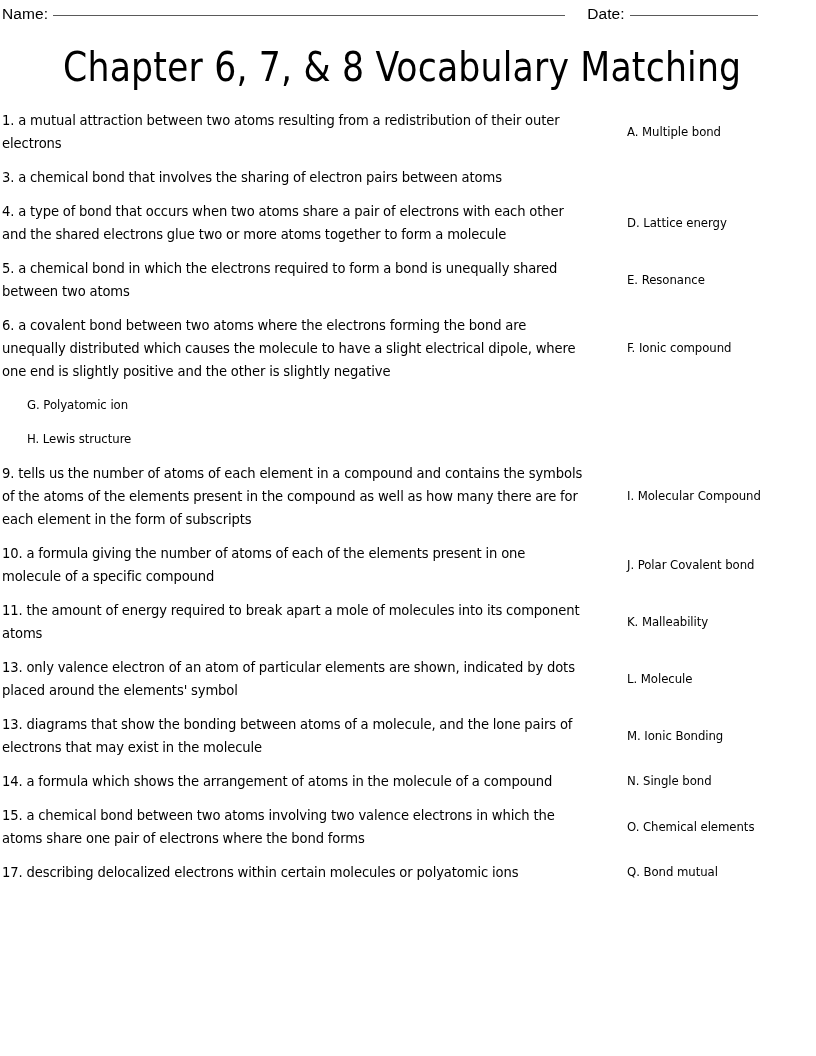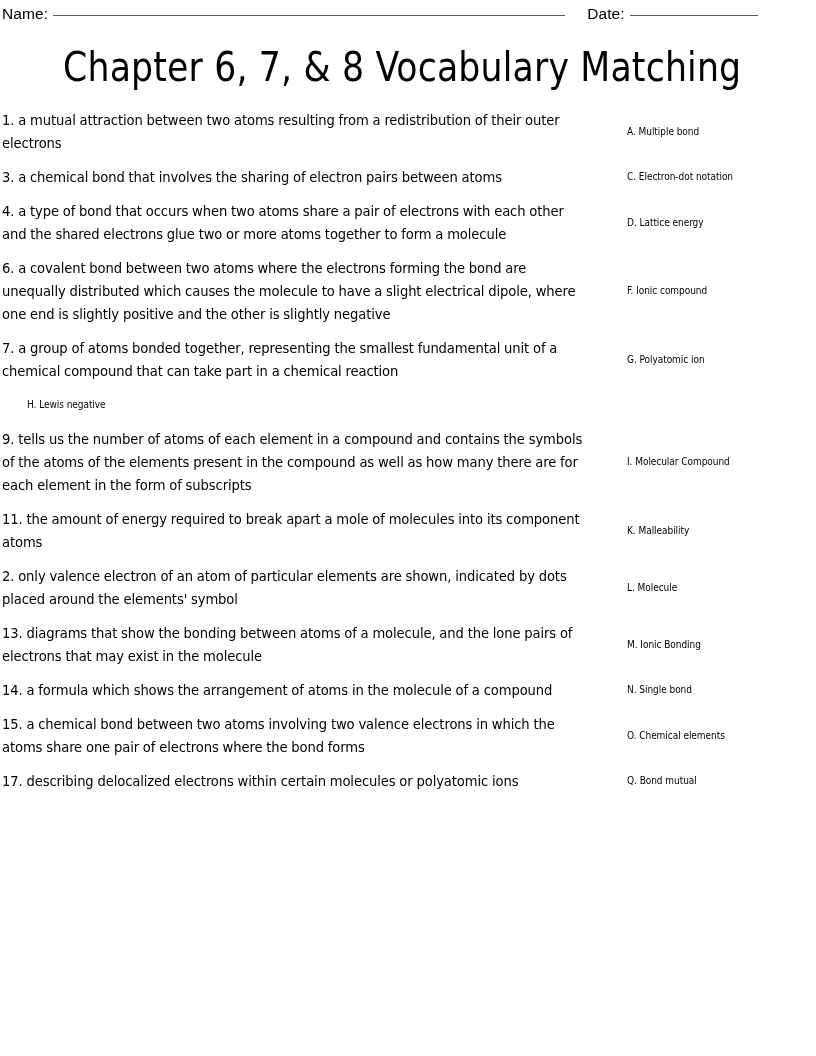--- a/index.html
+++ b/index.html
@@ -98,21 +98,21 @@
     font-size: 14.6px;
     line-height: 23px;
     letter-spacing: -0.1px;
     transform: scaleX(0.975);
     transform-origin: left center;
     word-spacing: -0.2px;
   }
 
   .a-text {
     font-family: "DejaVu Sans Condensed", "Liberation Sans Narrow", "Liberation Sans", sans-serif;
-    font-size: 10px;
+    font-size: 13px;
     line-height: 23px;
     letter-spacing: -0.05px;
     white-space: nowrap;
     transform: scaleX(0.98);
     transform-origin: left center;
     margin-top: 38px;
   }
 </style>
 </head>
 <body>
@@ -129,47 +129,53 @@
 
   <div class="title">Chapter 6, 7, &amp; 8 Vocabulary Matching</div>
 
   <div class="matching-list">
       <div class="match-row">
         <div class="q-cell"><span class="q-text">1. a mutual attraction between two atoms resulting from a redistribution of their outer electrons</span></div>
         <div class="a-cell"><span class="a-text">A. Multiple bond</span></div>
       </div>
       <div class="match-row">
         <div class="q-cell"><span class="q-text">3. a chemical bond that involves the sharing of electron pairs between atoms</span></div>
-        <div class="a-cell"><span class="a-text">C. Electron-dot notation</span></div>
       </div>
       <div class="match-row">
         <div class="q-cell"><span class="q-text">4. a type of bond that occurs when two atoms share a pair of electrons with each other and the shared electrons glue two or more atoms together to form a molecule</span></div>
         <div class="a-cell"><span class="a-text">D. Lattice energy</span></div>
       </div>
       <div class="match-row">
+        <div class="q-cell"><span class="q-text">5. a chemical bond in which the electrons required to form a bond is unequally shared between two atoms</span></div>
+        <div class="a-cell"><span class="a-text">E. Resonance</span></div>
+      </div>
+      <div class="match-row">
         <div class="q-cell"><span class="q-text">6. a covalent bond between two atoms where the electrons forming the bond are unequally distributed which causes the molecule to have a slight electrical dipole, where one end is slightly positive and the other is slightly negative</span></div>
         <div class="a-cell"><span class="a-text">F. Ionic compound</span></div>
       </div>
       <div class="match-row">
-        <div class="q-cell"><span class="q-text">7. a group of atoms bonded together, representing the smallest fundamental unit of a chemical compound that can take part in a chemical reaction</span></div>
         <div class="a-cell"><span class="a-text">G. Polyatomic ion</span></div>
       </div>
       <div class="match-row">
-        <div class="a-cell"><span class="a-text">H. Lewis negative</span></div>
+        <div class="a-cell"><span class="a-text">H. Lewis structure</span></div>
       </div>
       <div class="match-row">
         <div class="q-cell"><span class="q-text">9. tells us the number of atoms of each element in a compound and contains the symbols of the atoms of the elements present in the compound as well as how many there are for each element in the form of subscripts</span></div>
         <div class="a-cell"><span class="a-text">I. Molecular Compound</span></div>
       </div>
       <div class="match-row">
+        <div class="q-cell"><span class="q-text">10. a formula giving the number of atoms of each of the elements present in one molecule of a specific compound</span></div>
+        <div class="a-cell"><span class="a-text">J. Polar Covalent bond</span></div>
+      </div>
+      <div class="match-row">
         <div class="q-cell"><span class="q-text">11. the amount of energy required to break apart a mole of molecules into its component atoms</span></div>
         <div class="a-cell"><span class="a-text">K. Malleability</span></div>
       </div>
       <div class="match-row">
-        <div class="q-cell"><span class="q-text">2. only valence electron of an atom of particular elements are shown, indicated by dots placed around the elements' symbol</span></div>
+        <div class="q-cell"><span class="q-text">13. only valence electron of an atom of particular elements are shown, indicated by dots placed around the elements' symbol</span></div>
         <div class="a-cell"><span class="a-text">L. Molecule</span></div>
       </div>
       <div class="match-row">
         <div class="q-cell"><span class="q-text">13. diagrams that show the bonding between atoms of a molecule, and the lone pairs of electrons that may exist in the molecule</span></div>
         <div class="a-cell"><span class="a-text">M. Ionic Bonding</span></div>
       </div>
       <div class="match-row">
         <div class="q-cell"><span class="q-text">14. a formula which shows the arrangement of atoms in the molecule of a compound</span></div>
         <div class="a-cell"><span class="a-text">N. Single bond</span></div>
       </div>

